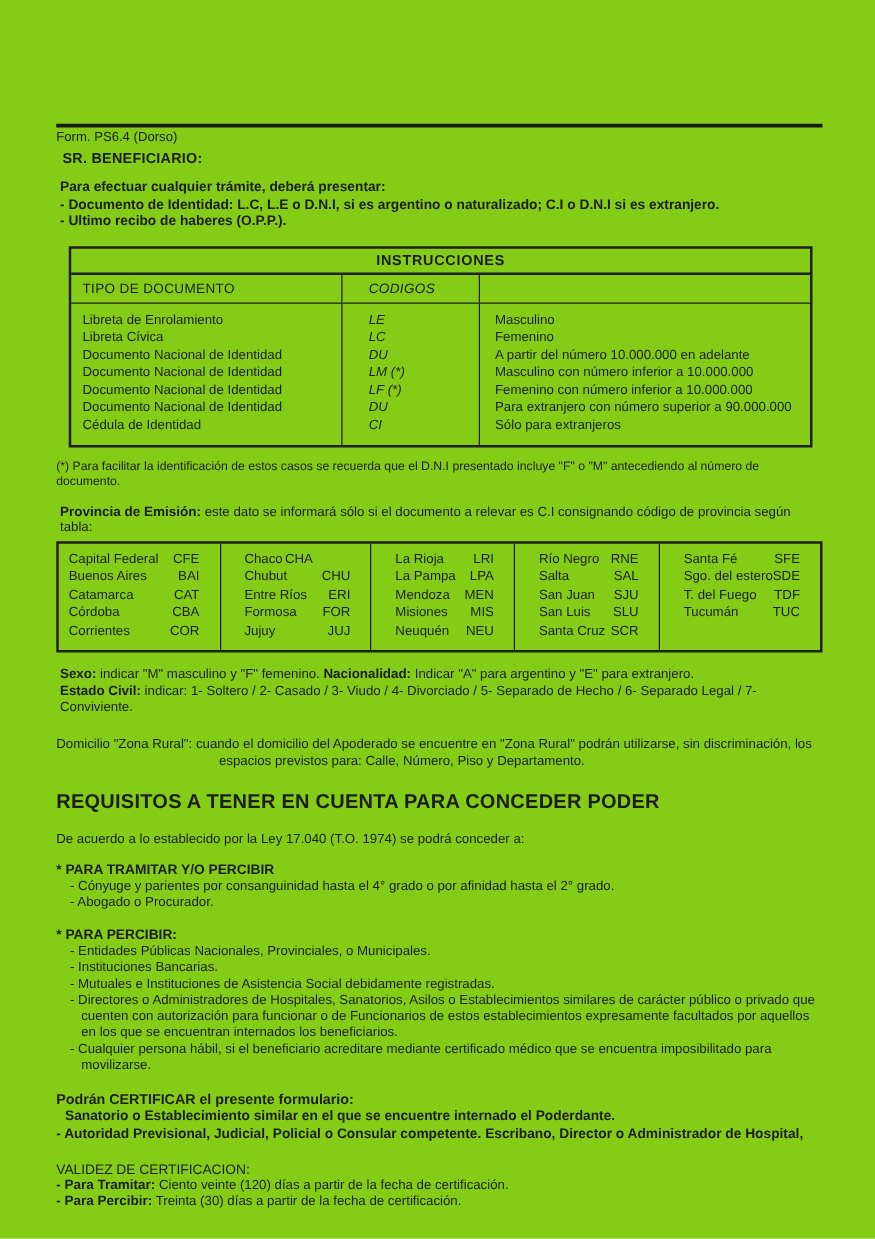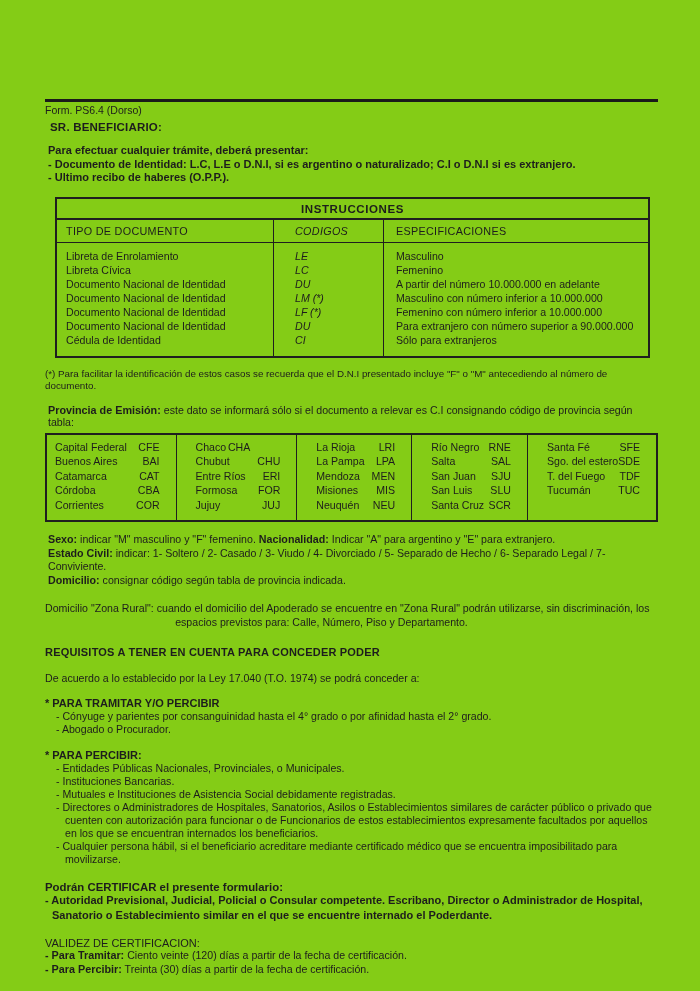--- a/index.html
+++ b/index.html
@@ -47,21 +47,21 @@
   .prov-row { display:flex; font-size:10.6px; line-height:14.5px; padding:0 16px 0 8px; white-space:nowrap; }
   .prov-row .pcode { margin-left:auto; }
   .prov-row .pcode.code-offset { margin-right:30px; }
 
   .datos { margin:11px 0 0 3px; font-size:10.6px; line-height:13.5px; }
   .datos b { font-size:10.7px; }
 
   .zona { margin-top:14px; font-size:10.6px; line-height:14px; }
   .zona .l2 { text-align:center; padding-right:60px; }
 
-  .req-title { margin-top:17px; font-weight:bold; font-size:11px; letter-spacing:.2px; }
+  .req-title { margin-top:17px; font-weight:bold; font-size:16px; letter-spacing:.2px; }
   .req-intro { margin-top:14px; font-size:10.6px; }
 
   .sub-title { margin-top:13px; font-weight:bold; font-size:11px; }
   .sub-items { margin-left:11px; font-size:10.6px; line-height:13px; margin-top:1px; }
   .sub-items .item { padding-left:9px; text-indent:-9px; }
 
   .cert { margin-top:15px; }
   .cert .t { font-weight:bold; font-size:11.4px; }
   .cert .b { font-weight:bold; font-size:11px; line-height:13.5px; margin-top:1px; }
   .cert .b2 { padding-left:7px; }
@@ -86,21 +86,20 @@
       <div>Para efectuar cualquier trámite, deberá presentar:</div>
       <div>- Documento de Identidad: L.C, L.E o D.N.I, si es argentino o naturalizado; C.I o D.N.I si es extranjero.</div>
       <div>- Ultimo recibo de haberes (O.P.P.).</div>
     </div>
 
     <div class="instr-table">
       <div class="instr-title">INSTRUCCIONES</div>
       <div class="instr-row instr-head">
         <div class="c-tipo">TIPO DE DOCUMENTO</div>
         <div class="c-cod">CODIGOS</div>
-        <div class="c-esp">ESPECIFICACIONES</div>
       </div>
       <div class="instr-row instr-body">
         <div class="c-tipo">
           <div class="line">Libreta de Enrolamiento</div>
           <div class="line">Libreta Cívica</div>
           <div class="line">Documento Nacional de Identidad</div>
           <div class="line">Documento Nacional de Identidad</div>
           <div class="line">Documento Nacional de Identidad</div>
           <div class="line">Documento Nacional de Identidad</div>
           <div class="line">Cédula de Identidad</div>
@@ -235,21 +234,20 @@
         <div class="prov-row">
             <span class="pname">Tucumán</span>
             <span class="pcode">TUC</span>
           </div>
       </div>
     </div>
 
     <div class="datos">
       <div><b>Sexo:</b><span> indicar "M" masculino y "F" femenino. </span><b>Nacionalidad:</b><span> Indicar "A" para argentino y "E" para extranjero.</span></div>
       <div><b>Estado Civil:</b><span> indicar: 1- Soltero / 2- Casado / 3- Viudo / 4- Divorciado / 5- Separado de  Hecho / 6- Separado Legal / 7- Conviviente.</span></div>
-      <div><b>Domicilio:</b><span> consignar código según tabla de provincia indicada.</span></div>
     </div>
 
     <div class="zona">
       <div class="l1">Domicilio "Zona Rural": cuando el domicilio del Apoderado se encuentre en "Zona Rural" podrán utilizarse, sin discriminación, los</div>
       <div class="l2">espacios previstos para: Calle, Número, Piso y Departamento.</div>
     </div>
 
     <div class="req-title">REQUISITOS A TENER EN CUENTA PARA CONCEDER PODER</div>
     <div class="req-intro">De acuerdo a lo establecido por la Ley 17.040 (T.O. 1974) se podrá conceder a:</div>
 
@@ -263,22 +261,22 @@
     <div class="sub-items">
       <div class="item">- Entidades Públicas Nacionales, Provinciales, o Municipales.</div>
       <div class="item">- Instituciones Bancarias.</div>
       <div class="item">- Mutuales e  Instituciones de Asistencia Social debidamente registradas.</div>
       <div class="item">- Directores o Administradores de Hospitales, Sanatorios, Asilos o Establecimientos similares de carácter público o privado que cuenten con autorización para funcionar o de Funcionarios de estos establecimientos expresamente facultados por aquellos en los que se encuentran internados los beneficiarios.</div>
       <div class="item">- Cualquier persona hábil, si el beneficiario acreditare mediante certificado médico que se encuentra imposibilitado para movilizarse.</div>
     </div>
 
     <div class="cert">
       <div class="t">Podrán CERTIFICAR  el presente formulario:</div>
+      <div class="b b2">Sanatorio o Establecimiento similar en el que se encuentre internado el Poderdante.</div>
       <div class="b">- Autoridad Previsional, Judicial, Policial o Consular competente.  Escribano, Director o Administrador de Hospital,</div>
-      <div class="b b2">Sanatorio o Establecimiento similar en el que se encuentre internado el Poderdante.</div>
     </div>
 
     <div class="validez">
       <div class="t">VALIDEZ DE CERTIFICACION:</div>
       <div class="item"><b>-  Para Tramitar:</b><span> Ciento veinte (120) días a partir de la fecha de certificación.</span></div>
       <div class="item"><b>-  Para Percibir:</b><span> Treinta (30) días a partir de la fecha de certificación.</span></div>
     </div>
 
   </div>
 </div>

